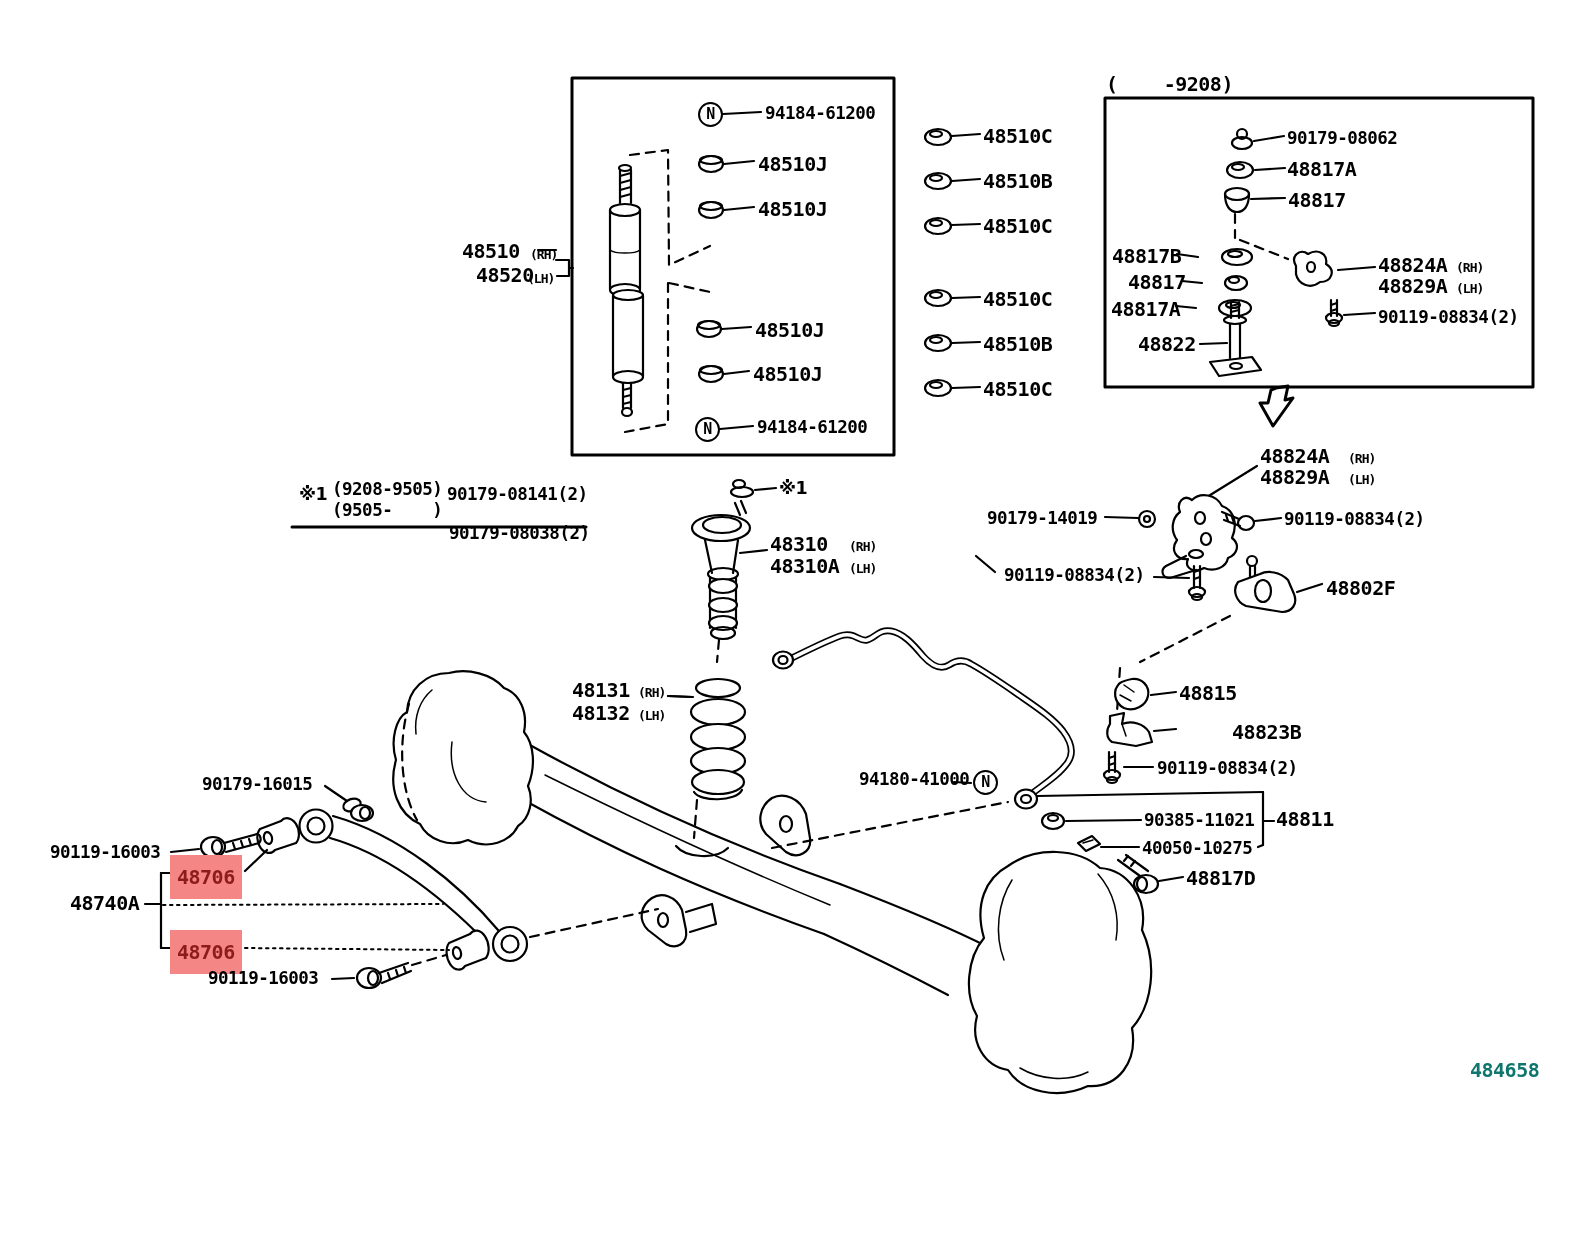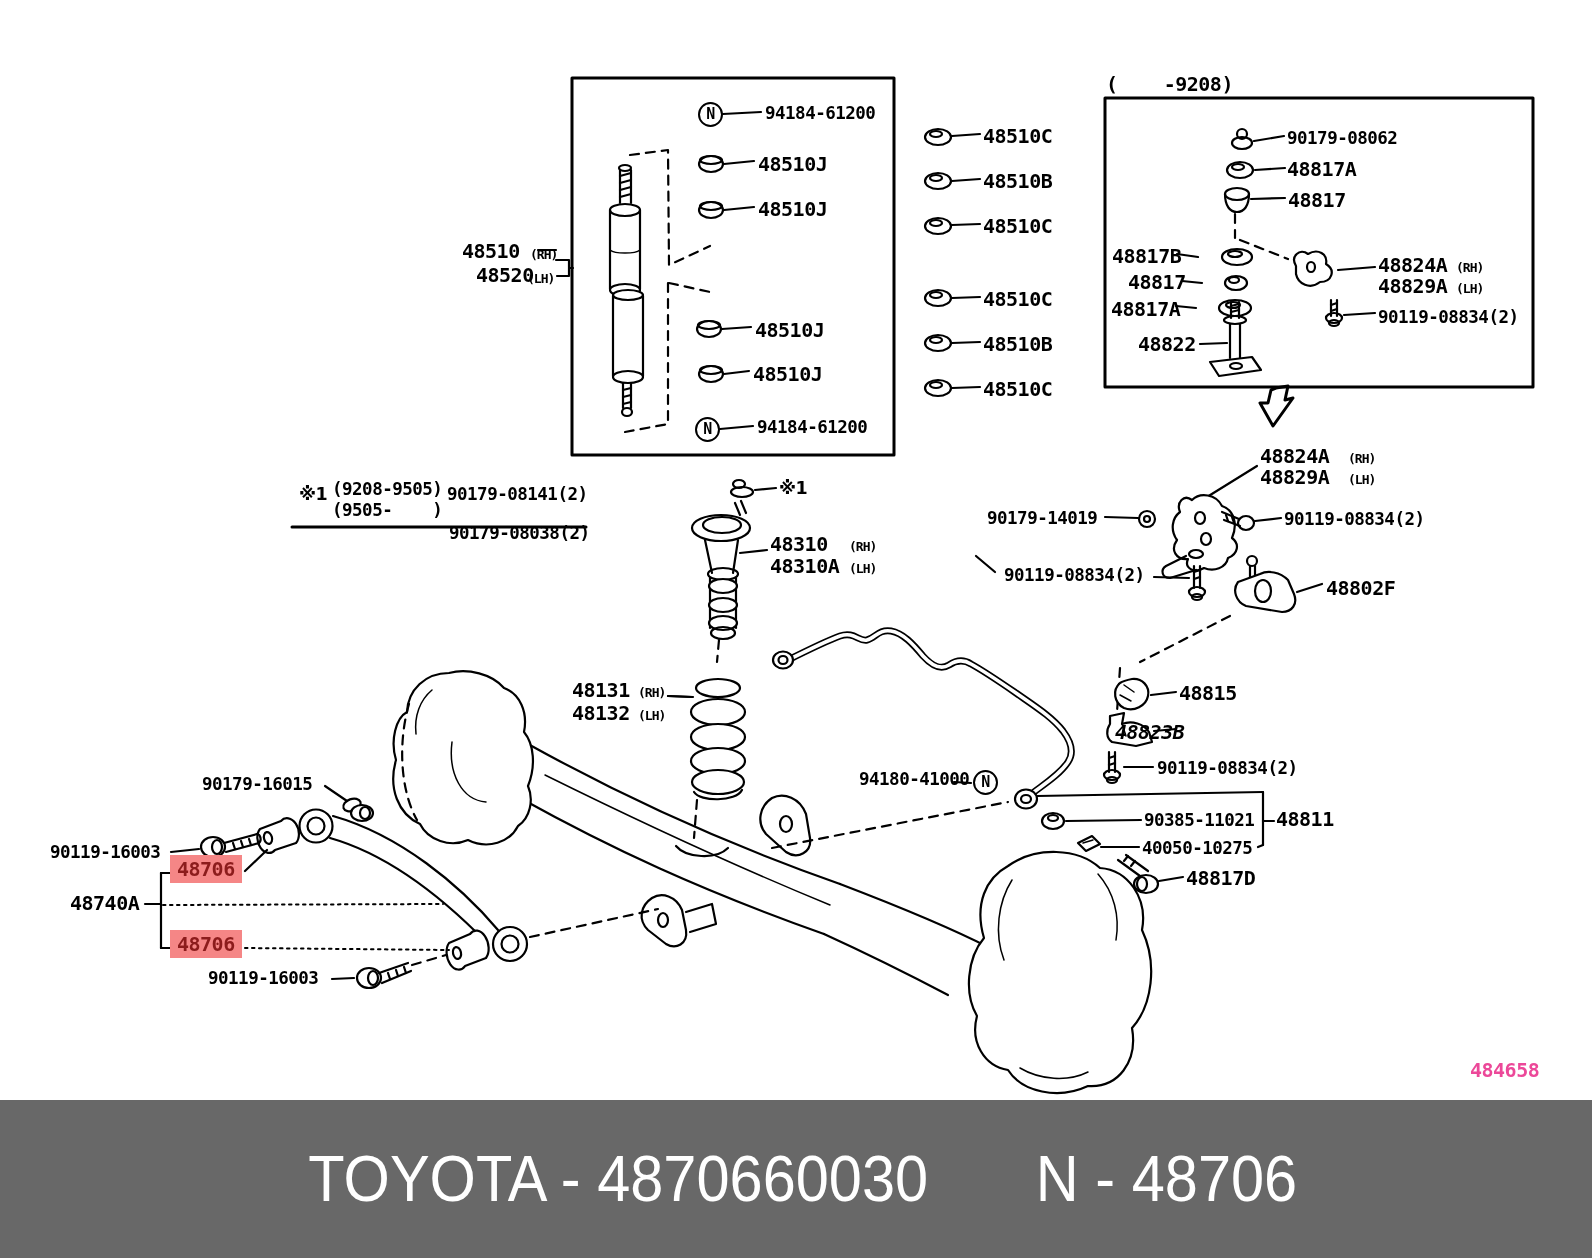--- a/index.html
+++ b/index.html
@@ -14,25 +14,25 @@
   svg.art .wo{stroke:#fff;stroke-width:3.6;}
   svg.art .d{stroke-dasharray:9,7;}
   svg.art .dt{stroke-dasharray:2.5,4.5;stroke-width:2;}
   #labels{position:absolute;left:0;top:0;width:100%;height:100%;}
   .lbl{position:absolute;font-weight:bold;color:#000;white-space:pre;line-height:1;letter-spacing:-0.5px;}
   .sz-p{font-size:20px;}
   .sz-r{font-size:17.5px;}
   .sz-x{font-size:13px;letter-spacing:-1px;}
   .sz-n{font-size:15px;}
   .mark{font-family:"DejaVu Sans","DejaVu Sans Mono",sans-serif;}
-  .hl{padding:4px 7px;}
+  .hl{padding:12px 7px;}
   .ncircle{width:25px;height:25px;border:2.5px solid #000;border-radius:50%;
            display:flex;align-items:center;justify-content:center;background:#fff;box-sizing:border-box;}
   .page-code{position:absolute;font-weight:bold;font-size:20px;letter-spacing:-0.5px;
-             font-family:"DejaVu Sans Mono",monospace;color:#ec4899;}
+             font-family:"DejaVu Sans Mono",monospace;color:#0f766e;}
   .footer{position:absolute;left:0;top:1100px;width:1592px;height:158px;
           display:flex;align-items:center;justify-content:center;gap:74px;}
   .footer span{font-family:"Liberation Sans",sans-serif;font-size:64px;font-weight:400;
                letter-spacing:0px;transform:scaleX(.93);white-space:nowrap;}
 </style>
 </head>
 <body>
 
 <div class="stage">
 
@@ -400,36 +400,32 @@
       <div class="lbl sz-p" style="left: 770px; top: 534px;">48310</div>
       <div class="lbl sz-x" style="left: 849px; top: 540px;">(RH)</div>
       <div class="lbl sz-p" style="left: 770px; top: 556px;">48310A</div>
       <div class="lbl sz-x" style="left: 849px; top: 562px;">(LH)</div>
       <div class="lbl sz-p" style="left: 572px; top: 680px;">48131</div>
       <div class="lbl sz-x" style="left: 638px; top: 686px;">(RH)</div>
       <div class="lbl sz-p" style="left: 572px; top: 703px;">48132</div>
       <div class="lbl sz-x" style="left: 638px; top: 709px;">(LH)</div>
       <div class="lbl sz-r" style="left: 835px; top: 771px; margin-left: 24px;">94180-41000</div>
       <div class="lbl sz-p" style="left: 1179px; top: 683px;">48815</div>
-      <div class="lbl sz-p" style="left: 1115px; top: 722px; font-style: italic;">48823B</div>
+      <div class="lbl sz-p" style="left: 1232px; top: 722px;">48823B</div>
       <div class="lbl sz-r" style="left: 1157px; top: 760px;">90119-08834(2)</div>
       <div class="lbl sz-r" style="left: 1144px; top: 812px;">90385-11021</div>
       <div class="lbl sz-p" style="left: 1276px; top: 809px;">48811</div>
       <div class="lbl sz-r" style="left: 1142px; top: 840px;">40050-10275</div>
       <div class="lbl sz-p" style="left: 1186px; top: 868px;">48817D</div>
       <div class="lbl sz-r" style="left: 202px; top: 776px;">90179-16015</div>
       <div class="lbl sz-r" style="left: 50px; top: 844px;">90119-16003</div>
       <div class="lbl sz-p hl" style="left: 170px; top: 855px; background: rgb(245, 134, 134); color: rgb(140, 28, 28);">48706</div>
       <div class="lbl sz-p" style="left: 70px; top: 893px;">48740A</div>
       <div class="lbl sz-p hl" style="left: 170px; top: 930px; background: rgb(245, 134, 134); color: rgb(140, 28, 28);">48706</div>
       <div class="lbl sz-r" style="left: 208px; top: 970px;">90119-16003</div>
       <div class="lbl sz-n ncircle" style="left: 698px; top: 102px;">N</div>
       <div class="lbl sz-n ncircle" style="left: 695px; top: 417px;">N</div>
       <div class="lbl sz-n ncircle" style="left: 973px; top: 770px;">N</div>
     </div>
 
   <div class="page-code" style="left:1470px;top:1058px;">484658</div>
 
-  <div class="footer" style="background: rgb(104, 104, 104); color: rgb(255, 255, 255);">
-    <span>TOYOTA - 4870660030</span>
-    <span>N - 48706</span>
-  </div>
 </div>
 
 </body></html>

